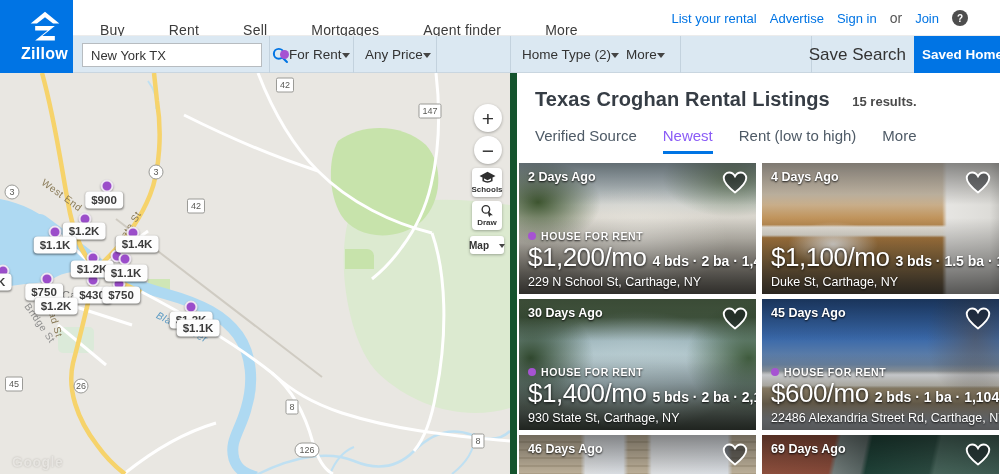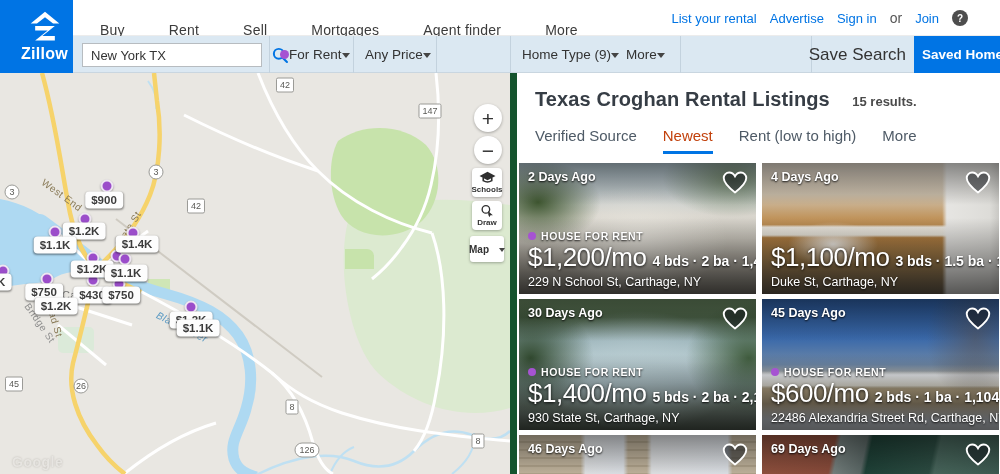--- a/index.html
+++ b/index.html
@@ -43,31 +43,31 @@
   .street { position:absolute; font-size:10px; color:#8a7b58; transform:translate(-50%,-50%); z-index:1; white-space:nowrap; letter-spacing:.5px; }
   .street.water { color:#5f9cc4; font-style:italic; }
   .street.plain { color:#8f8f8f; }
   .city-label { position:absolute; font-size:11px; color:#777; z-index:1; letter-spacing:.4px; }
   .map-attrib { position:absolute; left:12px; bottom:4px; font-size:14px; font-weight:bold; color:#e7e5e1; text-shadow:0 0 2px #b9b6b0; z-index:2; letter-spacing:.5px; }
 
   .mapctl { position:absolute; z-index:6; background:#fff; box-shadow:0 1px 3px rgba(0,0,0,.3); cursor:pointer; border:none; font-family:"Liberation Sans",sans-serif; }
   .zoom-circle { width:28px; height:28px; border-radius:50%; font-size:21px; color:#333; display:flex; align-items:center; justify-content:center; line-height:1; }
   .tool-btn { width:30px; border-radius:4px; display:flex; flex-direction:column; align-items:center; justify-content:center; padding:3px 0; gap:1px; }
   .tool-label { font-size:8px; font-weight:bold; color:#333; }
-  .map-toggle { width:34px; height:26px; border-radius:3px; font-size:10px; font-weight:bold; color:#333; display:flex; align-items:center; justify-content:center; gap:10px; }
+  .map-toggle { width:34px; height:18px; border-radius:3px; font-size:10px; font-weight:bold; color:#333; display:flex; align-items:center; justify-content:center; gap:10px; }
   .map-toggle .caret { border-left-width:3.5px; border-right-width:3.5px; border-top-width:4px; margin-top:1px; }
 
   
   .panel { position:absolute; left:510px; top:73px; width:490px; height:401px; background:#fff; border-left:7px solid #14532d; overflow:hidden; }
   .panel-head { padding:15px 16px 0 18px; }
   .page-title { display:inline; font-size:20px; font-weight:bold; color:#363d45; letter-spacing:.1px; }
   .result-count { display:inline; font-size:13px; font-weight:bold; color:#4a4a4a; margin-left:18px; }
   .sort-row { display:flex; gap:26px; padding:16px 16px 0 18px; }
   .sort-item { font-size:15px; color:#4e5a66; padding-bottom:7px; cursor:pointer; border-bottom:3px solid transparent; white-space:nowrap; }
-  .sort-item.active { color:#c2410c; border-bottom-color:#0074e4; }
+  .sort-item.active { color:#8b5cf6; border-bottom-color:#0074e4; }
 
   .cards { display:grid; grid-template-columns:237px 237px; gap:5px 6px; padding:9px 0 0 2px; }
   .card { position:relative; width:237px; height:131px; overflow:hidden; cursor:pointer; background:#888; }
   .photo { position:absolute; inset:0; }
   .shade-top { position:absolute; left:0; top:0; right:0; height:42px; background:linear-gradient(180deg, rgba(0,0,0,.42), rgba(0,0,0,0)); }
   .shade-bottom { position:absolute; left:0; bottom:0; right:0; height:76px; background:linear-gradient(0deg, rgba(0,0,0,.62), rgba(0,0,0,0)); }
   .age { position:absolute; left:9px; top:7px; color:#fff; font-size:12.5px; font-weight:bold; text-shadow:0 1px 2px rgba(0,0,0,.9); }
   .heart { position:absolute; right:7px; top:6px; background:transparent; border:none; cursor:pointer; padding:0; }
   .info { position:absolute; left:9px; right:6px; bottom:5px; color:#fff; }
   .cat { display:flex; align-items:center; gap:5px; font-size:10.5px; font-weight:bold; letter-spacing:.6px; text-shadow:0 1px 2px rgba(0,0,0,.9); }
@@ -153,21 +153,21 @@
       <span class="caret"></span>
     </div>
     <div class="fsep" style="left:280px"></div>
     <div class="fitem" style="left:292px">
       <span>Any Price</span>
       <span class="caret"></span>
     </div>
     <div class="fsep" style="left:363px"></div>
     <div class="fsep" style="left:437px"></div>
     <div class="fitem" style="left:449px">
-      <span>Home Type (9)</span>
+      <span>Home Type (2)</span>
       <span class="caret"></span>
     </div>
     <div class="fitem" style="left:553px">
       <span>More</span>
       <span class="caret"></span>
     </div>
     <div class="fsep" style="left:607px"></div>
     <div class="fsep" style="left:738px"></div>
     <button class="save-search">Save Search</button>
     <button class="saved-homes">Saved Homes (0)</button>

